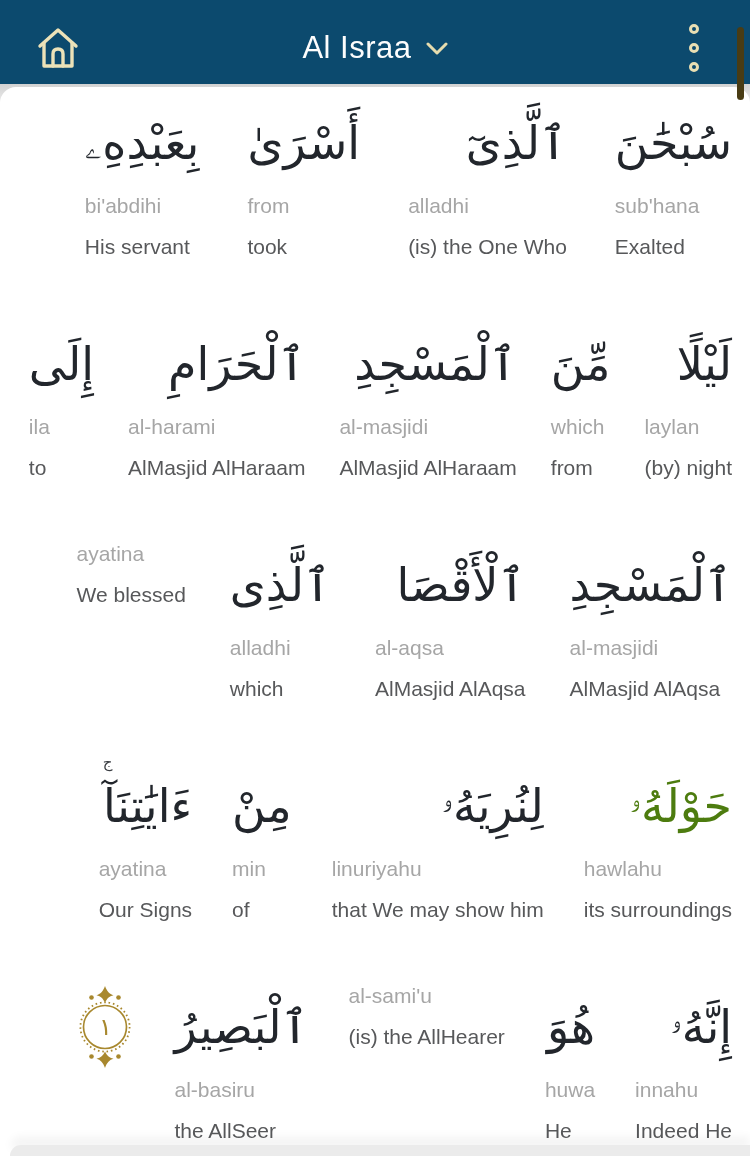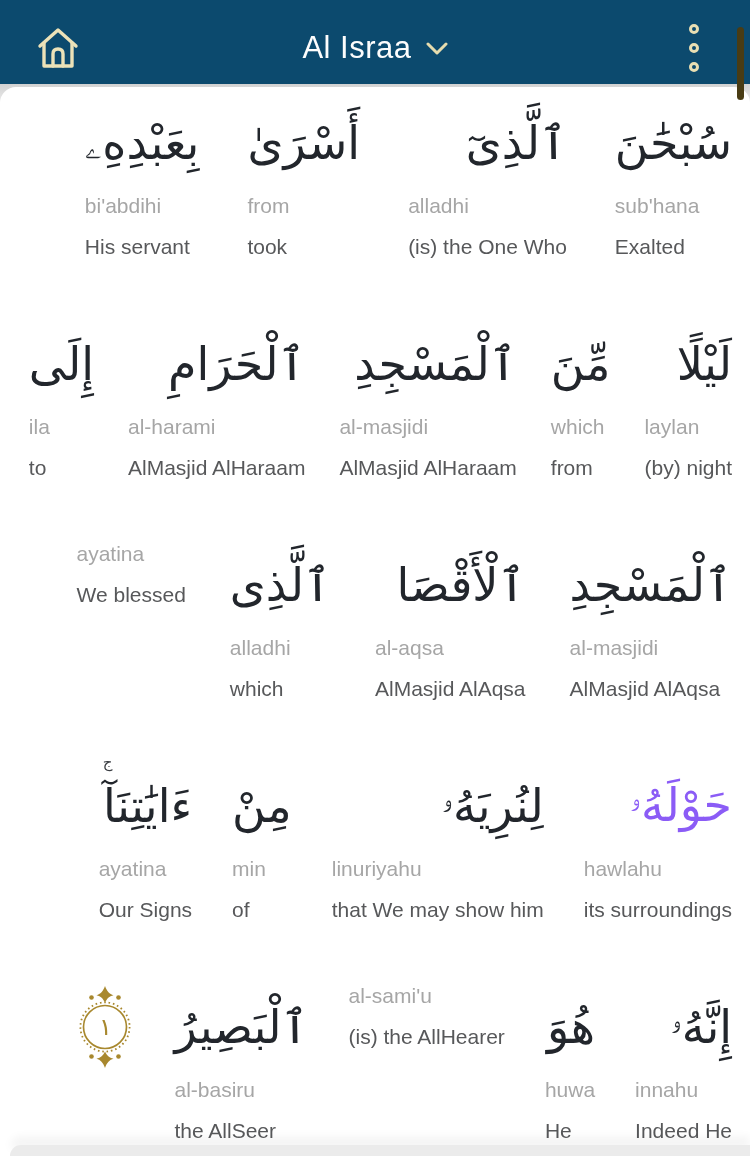--- a/index.html
+++ b/index.html
@@ -31,21 +31,21 @@
   
   .content { position:relative; z-index:2; padding:12px 18px 0 18px; }
   .word-row { display:flex; direction:rtl; justify-content:flex-start; align-items:flex-start;
               margin-bottom:57px; }
   .row-g48 { column-gap:48px; } .row-g34 { column-gap:34px; }
   .row-g44 { column-gap:44px; } .row-g40 { column-gap:40px; }
   .word { display:flex; flex-direction:column; flex:0 0 auto; direction:ltr; }
   .ar-wrap { position:relative; direction:rtl; }
   .ar { display:block; font-family:"DejaVu Sans", sans-serif; font-size:46px; line-height:94px;
         height:94px; color:#22262c; white-space:nowrap; }
-  .ar.gold { color:#8b5cf6;font-family:Liberation Serif, serif; }
+  .ar.gold { color:#4d7c0f; }
   .waqf { position:absolute; top:-4px; left:4px; font-family:"DejaVu Sans", sans-serif;
           font-size:15px; color:#3a3d42; line-height:1; }
   .tr { margin-top:3px; font-size:21px; line-height:26px; color:#a6a6a6; white-space:nowrap; }
   .en { margin-top:15px; font-size:21px; line-height:26px; color:#57585a; white-space:nowrap; }
 
   
   .ornament { position:relative; width:58px; height:86px; margin-top:4px; }
   .ornament .num { position:absolute; left:0; right:0; top:29px; text-align:center;
                    font-family:"DejaVu Sans", sans-serif; font-size:24px; color:#a8882e; }
 

